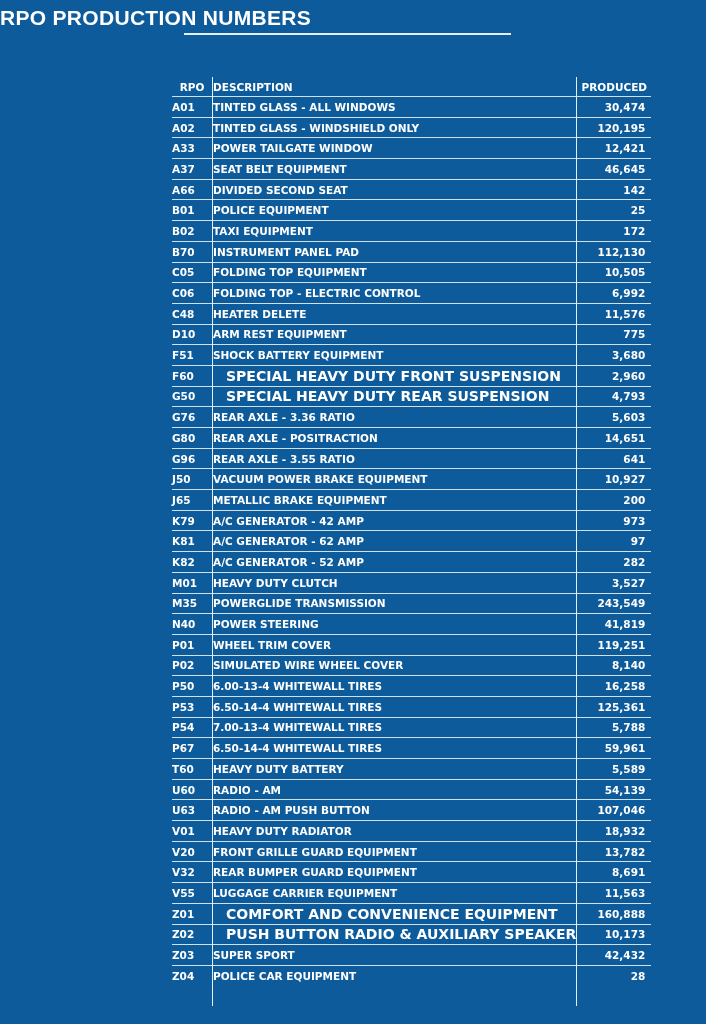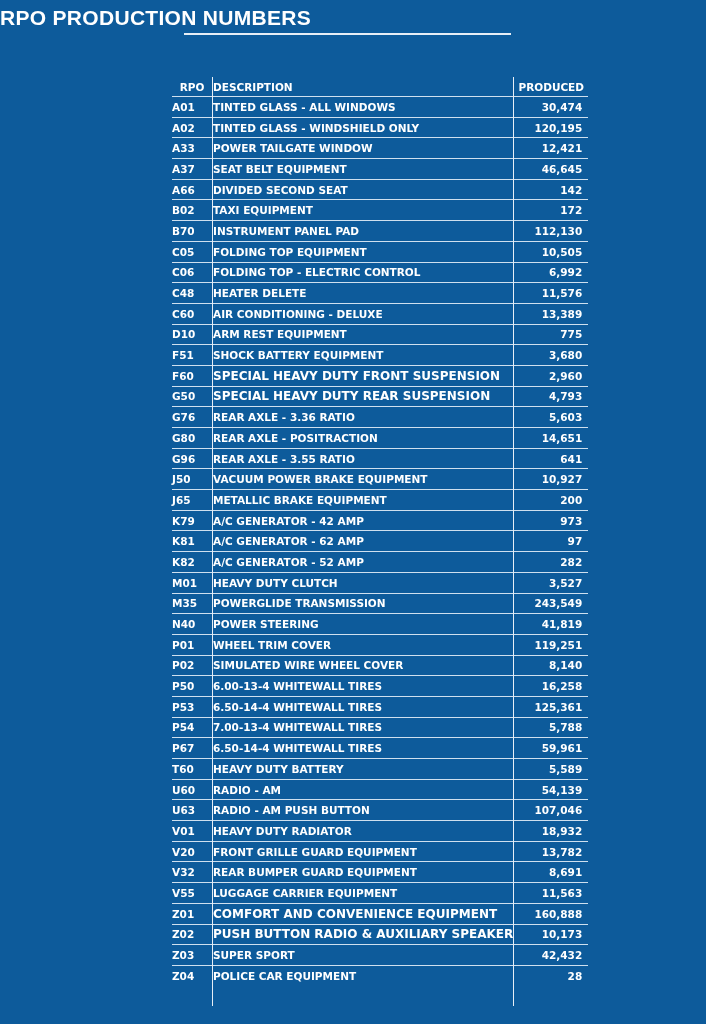--- a/index.html
+++ b/index.html
@@ -18,21 +18,21 @@
     position:absolute; top:77px; left:172px; border-collapse:collapse;
     font-weight:bold; font-size:10.5px;
   }
   td, th { padding:0; height:19.7px; white-space:nowrap; }
   th { font-weight:bold; height:19px; }
   tbody tr td { border-top:1.5px solid #cfe0ef; }
   .c1 { width:40px; border-right:1.5px solid #e6eef6; }
   .c2 { width:240px; text-align:left; border-right:1.5px solid #e6eef6; }
   .c3 { width:68px; text-align:right; padding-right:6px; }
   th.c3 { text-align:center; padding-right:0; }
-  .small { font-size:12px; }
+  .small { font-size:14px;padding-left:13px; }
   tfoot td { height:20px; border-top:none; }
 </style>
 </head>
 <body>
 
 <div class="title">RPO PRODUCTION NUMBERS</div>
 <div class="title-rule"></div>
 
 <table>
   <thead>
@@ -62,20 +62,25 @@
         <td class="c1">A37</td>
         <td class="c2">SEAT BELT EQUIPMENT</td>
         <td class="c3">46,645</td>
       </tr>
       <tr>
         <td class="c1">A66</td>
         <td class="c2">DIVIDED SECOND SEAT</td>
         <td class="c3">142</td>
       </tr>
       <tr>
+        <td class="c1">B01</td>
+        <td class="c2">POLICE EQUIPMENT</td>
+        <td class="c3">25</td>
+      </tr>
+      <tr>
         <td class="c1">B02</td>
         <td class="c2">TAXI EQUIPMENT</td>
         <td class="c3">172</td>
       </tr>
       <tr>
         <td class="c1">B70</td>
         <td class="c2">INSTRUMENT PANEL PAD</td>
         <td class="c3">112,130</td>
       </tr>
       <tr>
@@ -85,25 +90,20 @@
       </tr>
       <tr>
         <td class="c1">C06</td>
         <td class="c2">FOLDING TOP - ELECTRIC CONTROL</td>
         <td class="c3">6,992</td>
       </tr>
       <tr>
         <td class="c1">C48</td>
         <td class="c2">HEATER DELETE</td>
         <td class="c3">11,576</td>
-      </tr>
-      <tr>
-        <td class="c1">C60</td>
-        <td class="c2">AIR CONDITIONING - DELUXE</td>
-        <td class="c3">13,389</td>
       </tr>
       <tr>
         <td class="c1">D10</td>
         <td class="c2">ARM REST EQUIPMENT</td>
         <td class="c3">775</td>
       </tr>
       <tr>
         <td class="c1">F51</td>
         <td class="c2">SHOCK BATTERY EQUIPMENT</td>
         <td class="c3">3,680</td>

